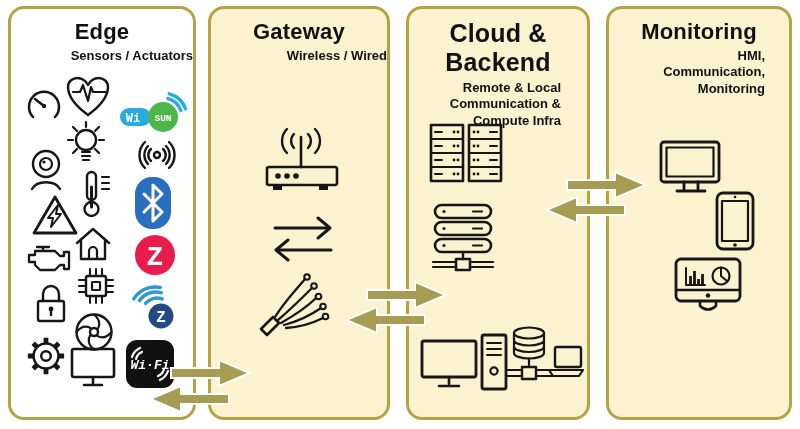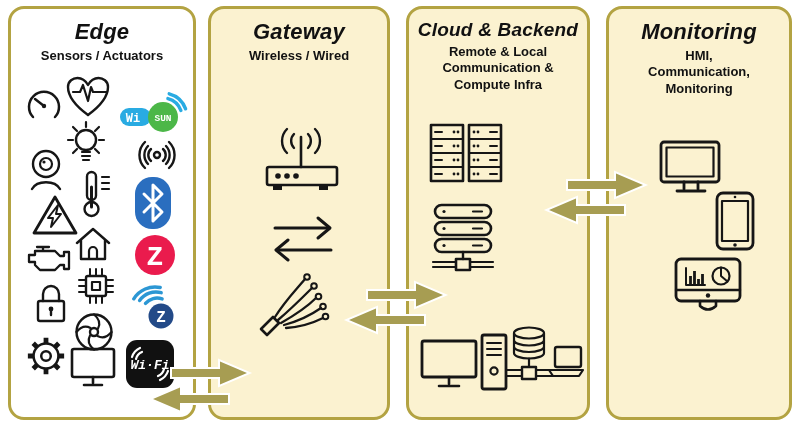--- a/index.html
+++ b/index.html
@@ -1,21 +1,21 @@
 <!DOCTYPE html>
 <html style="--panel-fill: #FBF2D0; --panel-border: #B3A342; --arrow: #A79D52; --ink: #161616; --wisun-blue: #29ABE2; --wisun-green: #4CB748; --bluetooth-blue: #2A6EBF; --zigbee-red: #EA1B4D; --zwave-blue: #2C97D4; --zwave-navy: #234A88; --wifi-black: #111111; --cloud-stroke: #9E9E9E;"><head>
 <meta charset="utf-8">
 <style>
   html,body{margin:0;padding:0;background:#fff;font-family:"Liberation Sans",sans-serif;}
   #stage{position:relative;width:800px;height:429px;background:#fff;overflow:hidden;}
   .panel{position:absolute;border:3px solid var(--panel-border,#B3A342);border-radius:16px;
          background:var(--panel-fill,#FBF2D0);box-sizing:border-box;}
   .panel--white{background:#fff;}
-  .col-title{margin:10px 6px 0;text-align:center;font-weight:bold;font-size:22px;color:#111;letter-spacing:.2px;font-style:italic;}
-  .col-sub{margin:3px 0 0;text-align:center;font-weight:bold;font-size:13px;line-height:1.25;color:#111;}
+  .col-title{margin:10px 6px 0;text-align:center;font-weight:bold;font-size:22px;color:#111;letter-spacing:.2px;}
+  .col-sub{margin:3px 0 0;text-align:right;font-weight:bold;font-size:13px;line-height:1.25;color:#111;}
   .sub-pad2{padding:0 24px;}
   .sub-pad3{padding:0 26px;}
   .ico{position:absolute;color:#161616;line-height:0;font-family:Liberation Mono, monospace;}
   .ico svg{display:block;width:100%;height:100%;}
   .ink{stroke:#161616;fill:none;stroke-width:2.5;stroke-linecap:round;stroke-linejoin:round;}
   .ink-fill{fill:#161616;stroke:none;}
   .flow{position:absolute;width:80px;height:28px;z-index:6;line-height:0;}
   .flow svg{display:block;width:100%;height:100%;overflow:visible;}
   .flow polygon{fill:var(--arrow,#A79D52);stroke:#fff;stroke-width:4;paint-order:stroke;stroke-linejoin:miter;}
   .cloud-badge{z-index:3;}
@@ -197,21 +197,21 @@
         <circle class="ink" style="stroke-width:2" cx="52" cy="10" r="2.8"></circle>
           <circle class="ink" style="stroke-width:2" cx="59" cy="19" r="2.8"></circle>
           <circle class="ink" style="stroke-width:2" cx="63.5" cy="29.5" r="2.8"></circle>
           <circle class="ink" style="stroke-width:2" cx="68" cy="39.5" r="2.8"></circle>
           <circle class="ink" style="stroke-width:2" cx="70.5" cy="49.5" r="2.8"></circle>
       </svg>
     </div>
   </section>
 
   <section class="panel" style="left:406px;top:6px;width:184px;height:414px;">
-    <h2 class="col-title" style="font-size:19px;">Cloud &amp; Backend</h2>
+    <h2 class="col-title" style="font-size:25px;">Cloud &amp; Backend</h2>
     <div class="col-sub sub-pad3">Remote &amp; Local Communication &amp; Compute Infra</div>
 
     <div class="ico" style="left:18px;top:112px;width:78px;height:64px;">
       <svg viewBox="0 0 78 64">
         <rect class="ink" style="stroke-width:2.6" x="4" y="4" width="32" height="56"></rect>
         <path class="ink" style="stroke-width:2.2" d="M4,18 H36 M4,32 H36 M4,46 H36"></path>
         <path class="ink" style="stroke-width:2" d="M8,11 H15 M8,25 H15 M8,39 H15 M8,53 H15"></path>
         <circle class="ink-fill" cx="27" cy="11" r="1.4"></circle>
           <circle class="ink-fill" cx="31" cy="11" r="1.4"></circle>
           <circle class="ink-fill" cx="27" cy="25" r="1.4"></circle>

